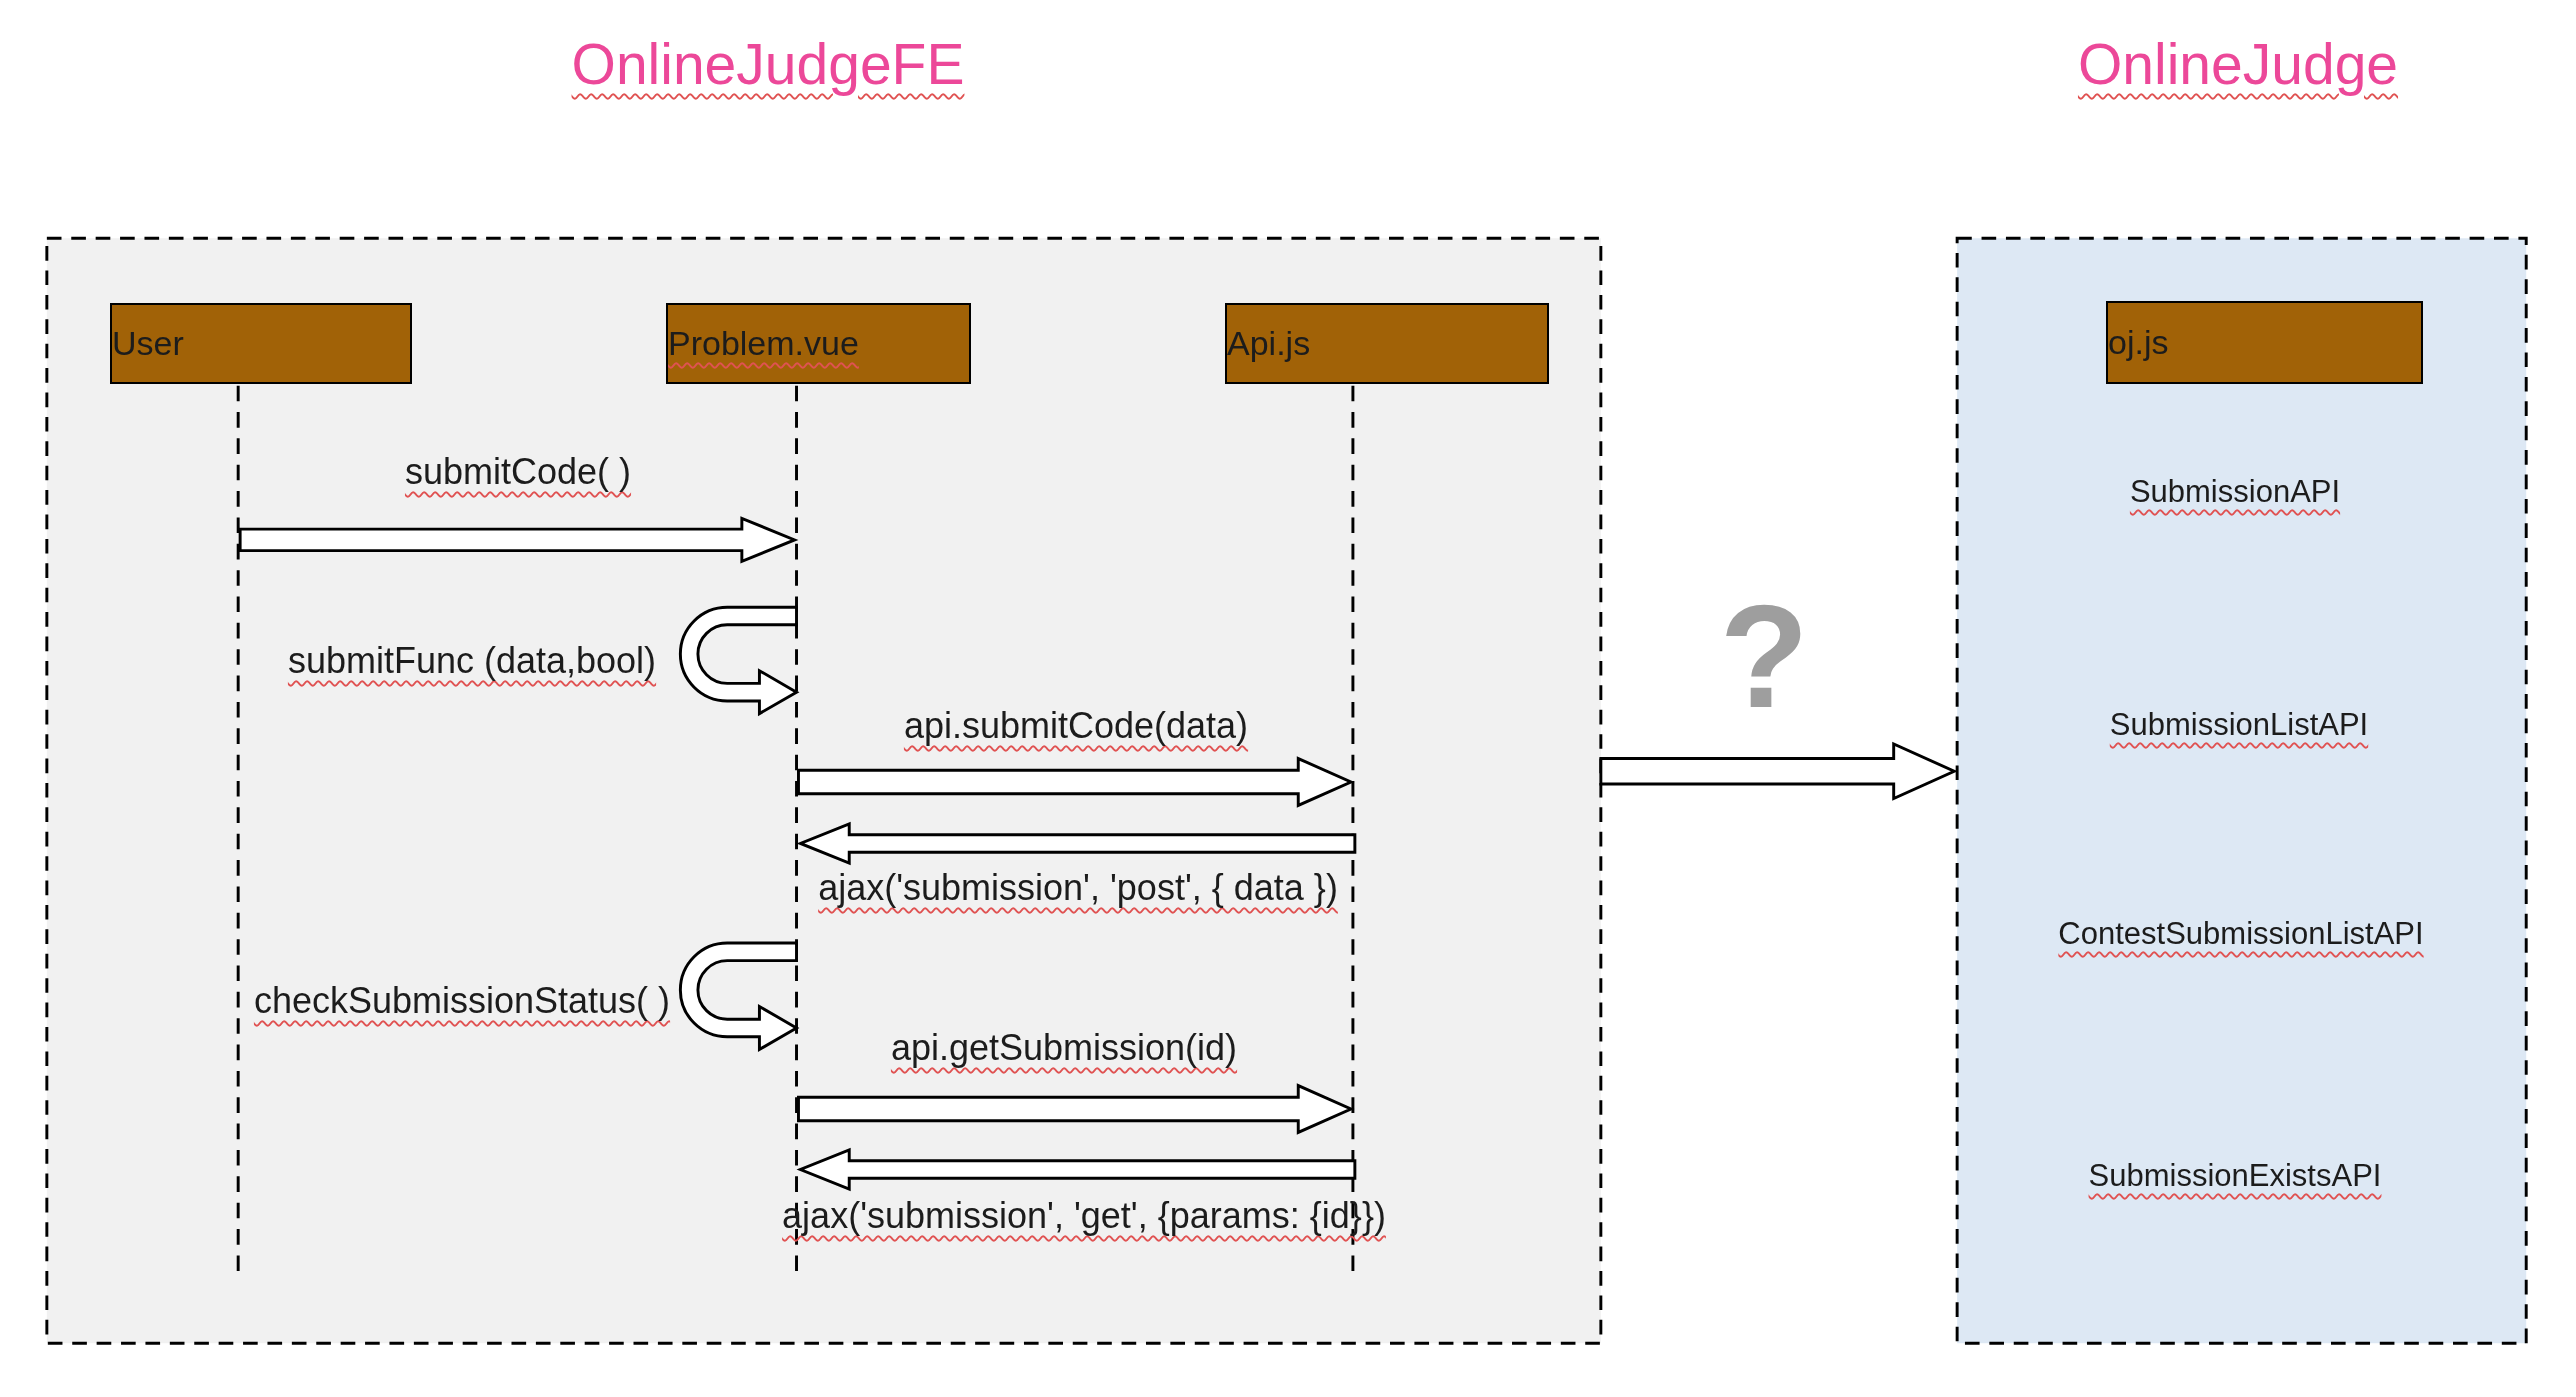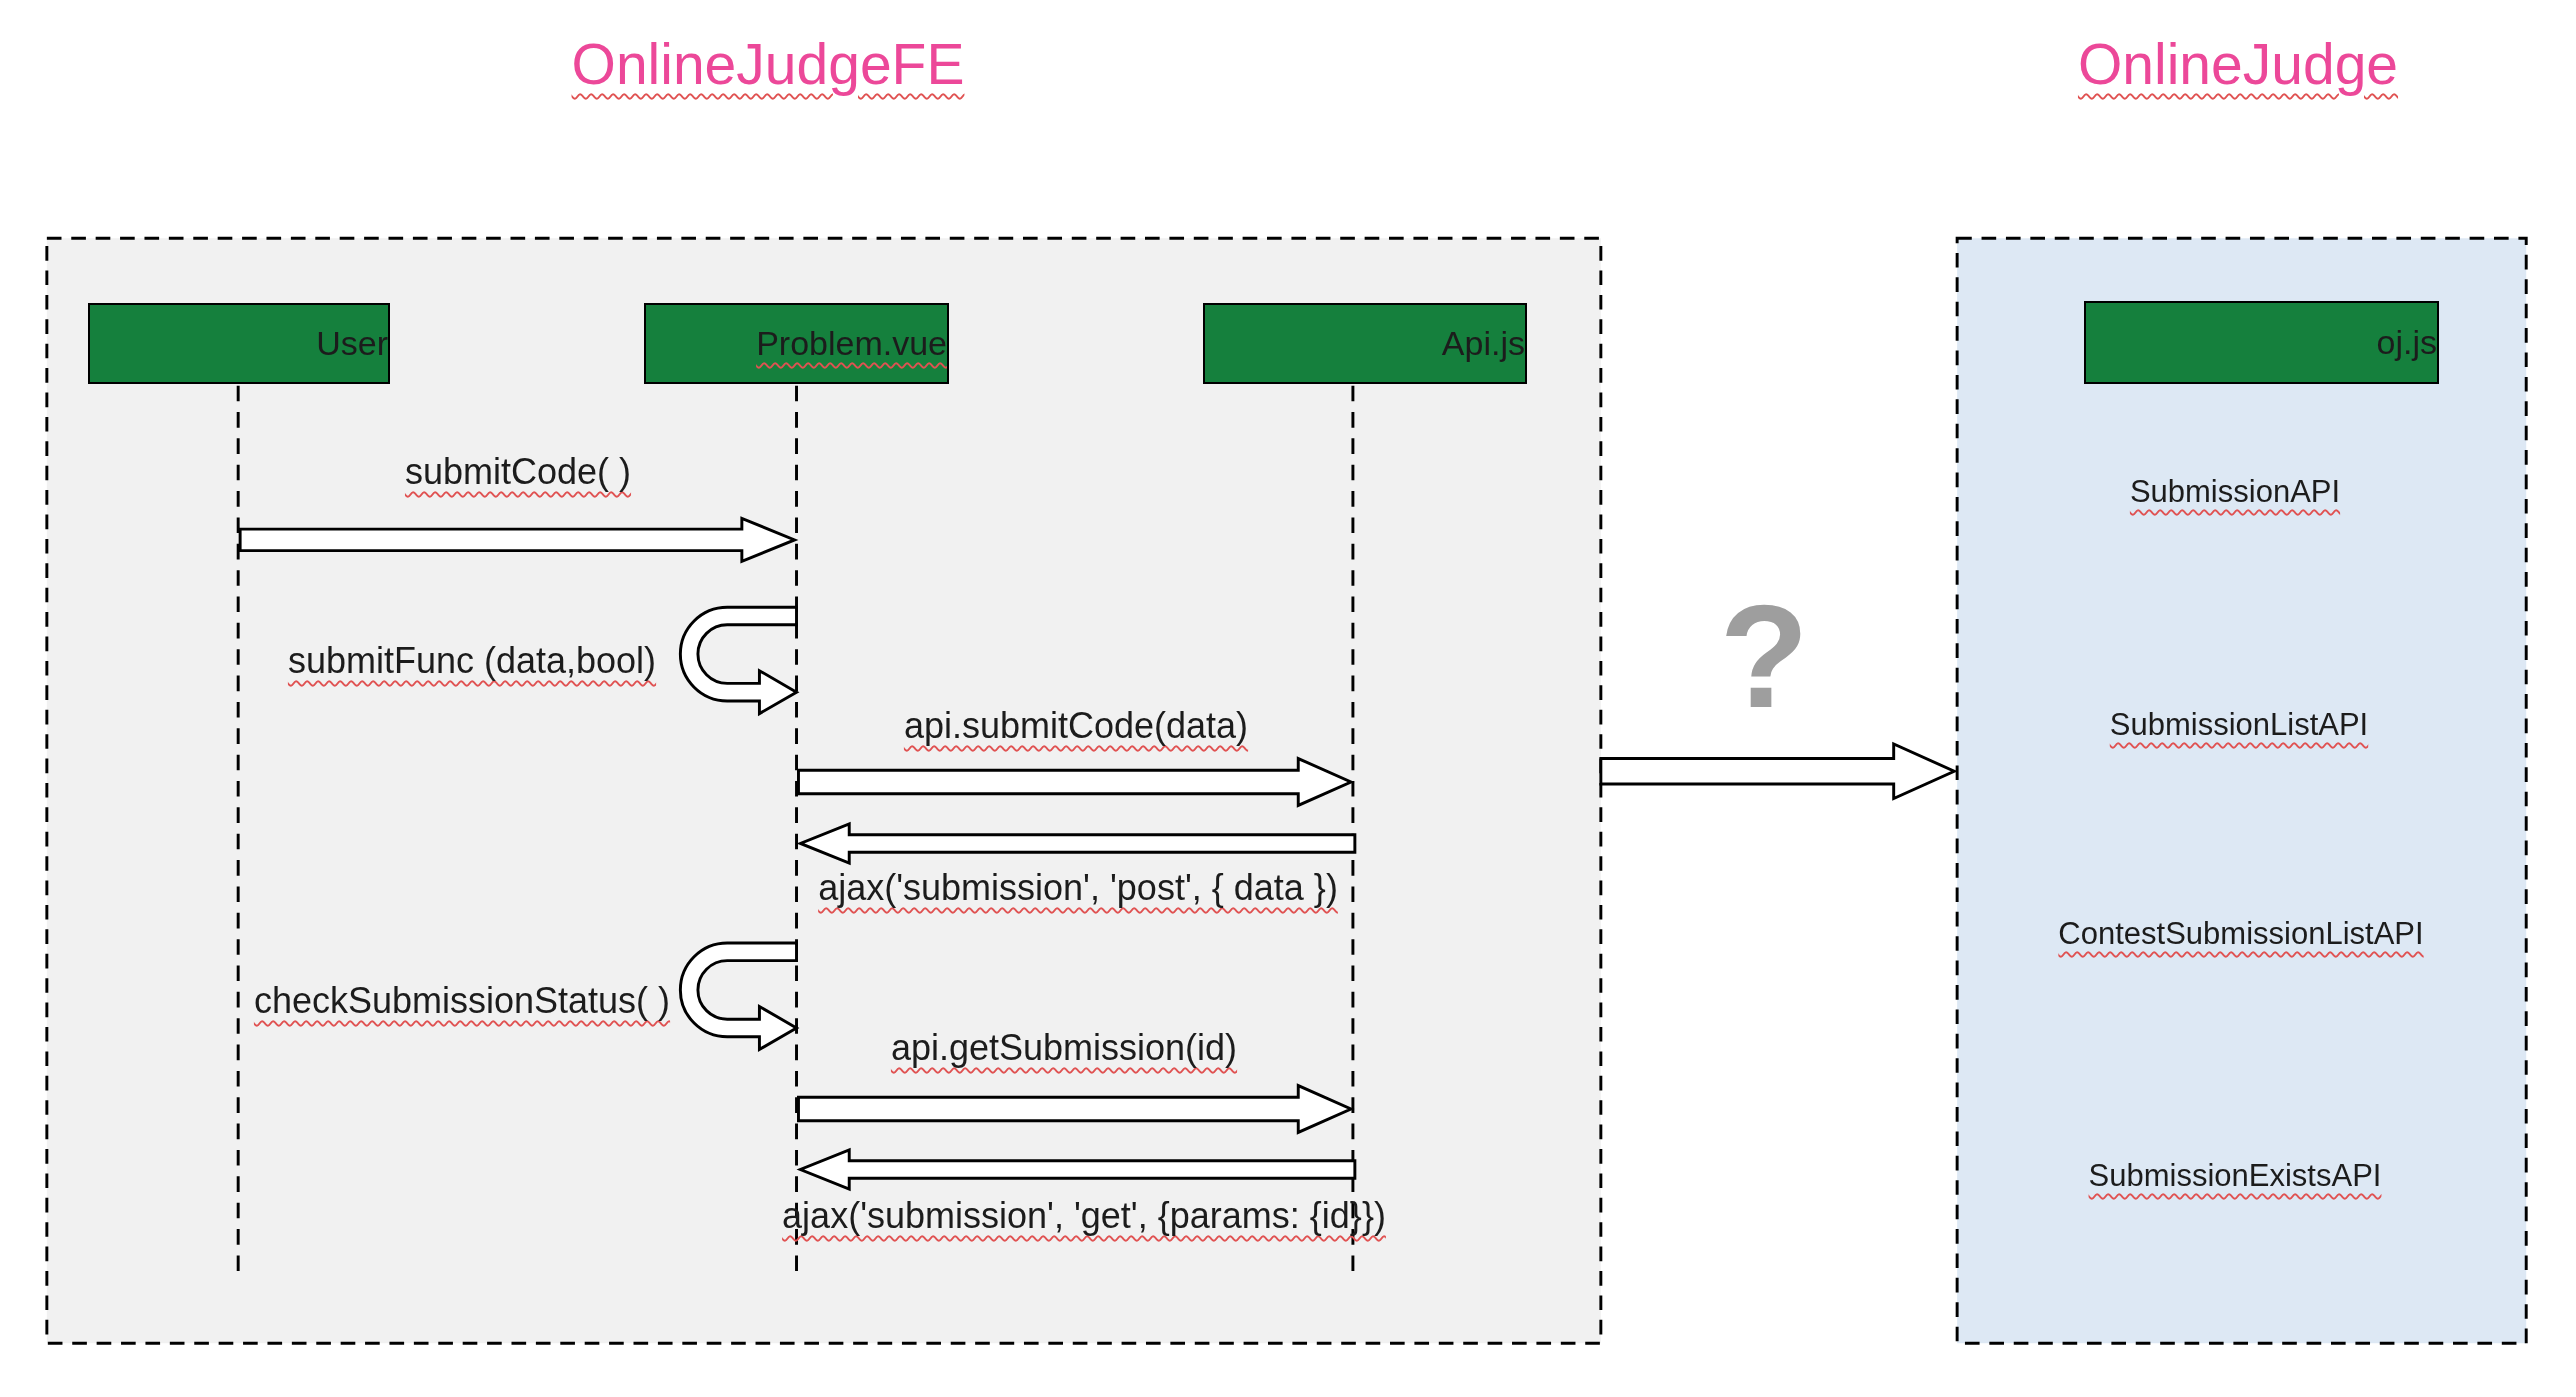--- a/index.html
+++ b/index.html
@@ -6,23 +6,23 @@
   .stage{
     position:relative;width:2576px;height:1398px;overflow:hidden;
     font-family:"Liberation Sans",sans-serif;color:#1c1c1c;background:#ffffff;
   }
   .overlay{position:absolute;left:0;top:0;}
   .title{
     position:absolute;top:31px;transform:translateX(-50%);
     font-size:57px;font-weight:400;white-space:nowrap;color:#ec4899;
   }
   .actor{
-    position:absolute;background:#15803d;border:2.9px solid #000;
-    display:flex;align-items:center;justify-content:flex-end;
-    font-size:34px;white-space:nowrap;box-sizing:border-box;
+    position:absolute;background:#a16207;border:2.9px solid #000;
+    display:flex;align-items:center;justify-content:flex-start;
+    font-size:34px;white-space:nowrap;box-sizing:border-box;margin-left:22px;
   }
   .msg{
     position:absolute;transform:translateX(-50%);
     font-size:36px;white-space:nowrap;color:#1c1c1c;
   }
   .api-label{
     position:absolute;transform:translateX(-50%);
     font-size:31px;white-space:nowrap;color:#1c1c1c;
   }
   .squiggle{
@@ -75,21 +75,21 @@
 
   <div class="actor" style="left:88px;top:303px;width:302px;height:81px;">
     <span>User</span>
   </div>
   <div class="actor" style="left:644px;top:303px;width:305px;height:81px;">
     <span class="squiggle">Problem.vue</span>
   </div>
   <div class="actor" style="left:1203px;top:303px;width:324px;height:81px;">
     <span>Api.js</span>
   </div>
-  <div class="actor" style="left:2084px;top:301px;width:355px;height:83px;">
+  <div class="actor" style="left:2084px;top:301px;width:317px;height:83px;">
     <span>oj.js</span>
   </div>
 
   <div class="msg squiggle" style="left:518px;top:451px;">submitCode( )</div>
   <div class="msg squiggle" style="left:472px;top:640px;">submitFunc (data,bool)</div>
   <div class="msg squiggle" style="left:1076px;top:705px;">api.submitCode(data)</div>
   <div class="msg squiggle" style="left:1078px;top:867px;">ajax('submission', 'post', { data })</div>
   <div class="msg squiggle" style="left:462px;top:980px;">checkSubmissionStatus( )</div>
   <div class="msg squiggle" style="left:1064px;top:1027px;">api.getSubmission(id)</div>
   <div class="msg squiggle" style="left:1084px;top:1195px;">ajax('submission', 'get', {params: {id}})</div>

